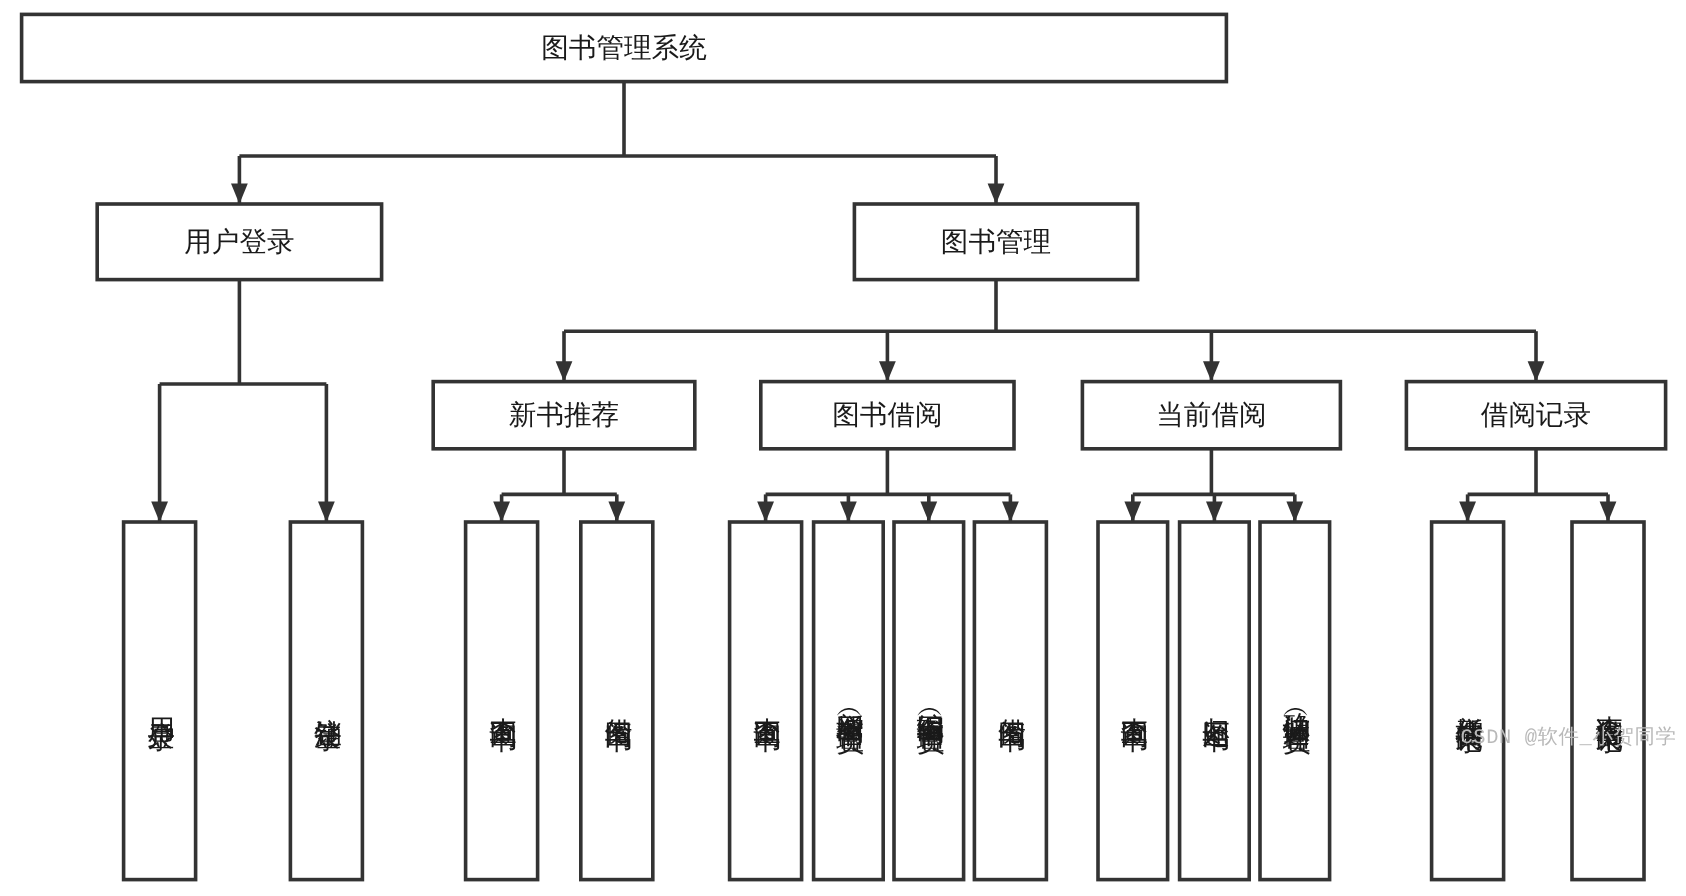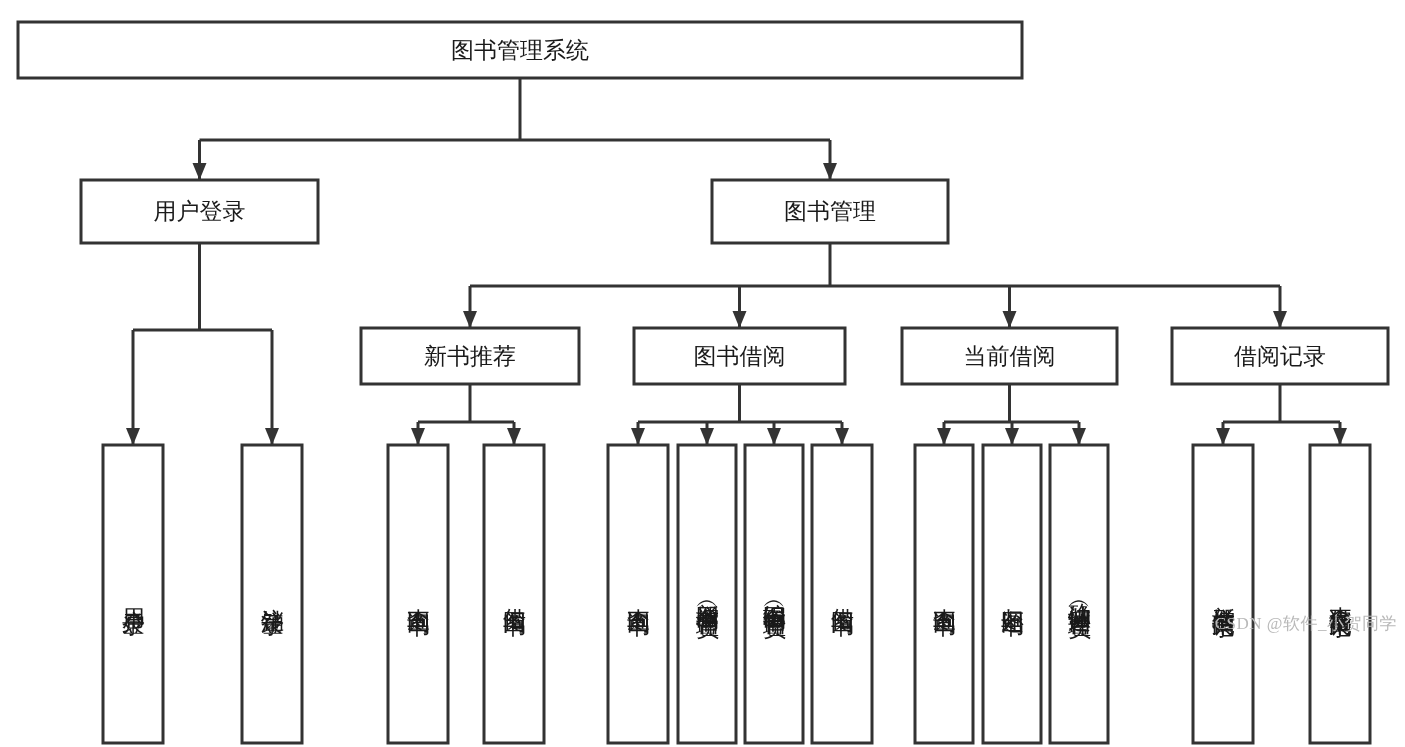--- a/index.html
+++ b/index.html
@@ -10,21 +10,21 @@
   body {
     width: 1405px;
     height: 747px;
     font-family: "DejaVu Sans", "Liberation Sans", sans-serif;
     overflow: hidden;
     position: relative;
   }
   #diagram-root {
     position: absolute;
     left: 0;
-    top: 10px;
+    top: 0;
     width: 1405px;
     height: 631px;
   }
   svg { display: block; }
   .node-rect {
     fill: #ffffff;
     stroke: #333333;
     stroke-width: 3;
   }
   .edge-line {
@@ -59,21 +59,21 @@
     line-height: 1.12;
     color: #1a1a1a;
     letter-spacing: 2px;
     white-space: nowrap;
     text-align: center;
   }
   .watermark {
     position: absolute;
     right: 8px;
     bottom: 6px;
-    font-family: Liberation Serif, serif;
+    font-family: Liberation Mono, monospace;
     font-size: 17px;
     color: #b9b9b9;
     letter-spacing: 0.5px;
     white-space: nowrap;
   }
 </style>
 </head>
 <body>
 
 <div id="diagram-root">

